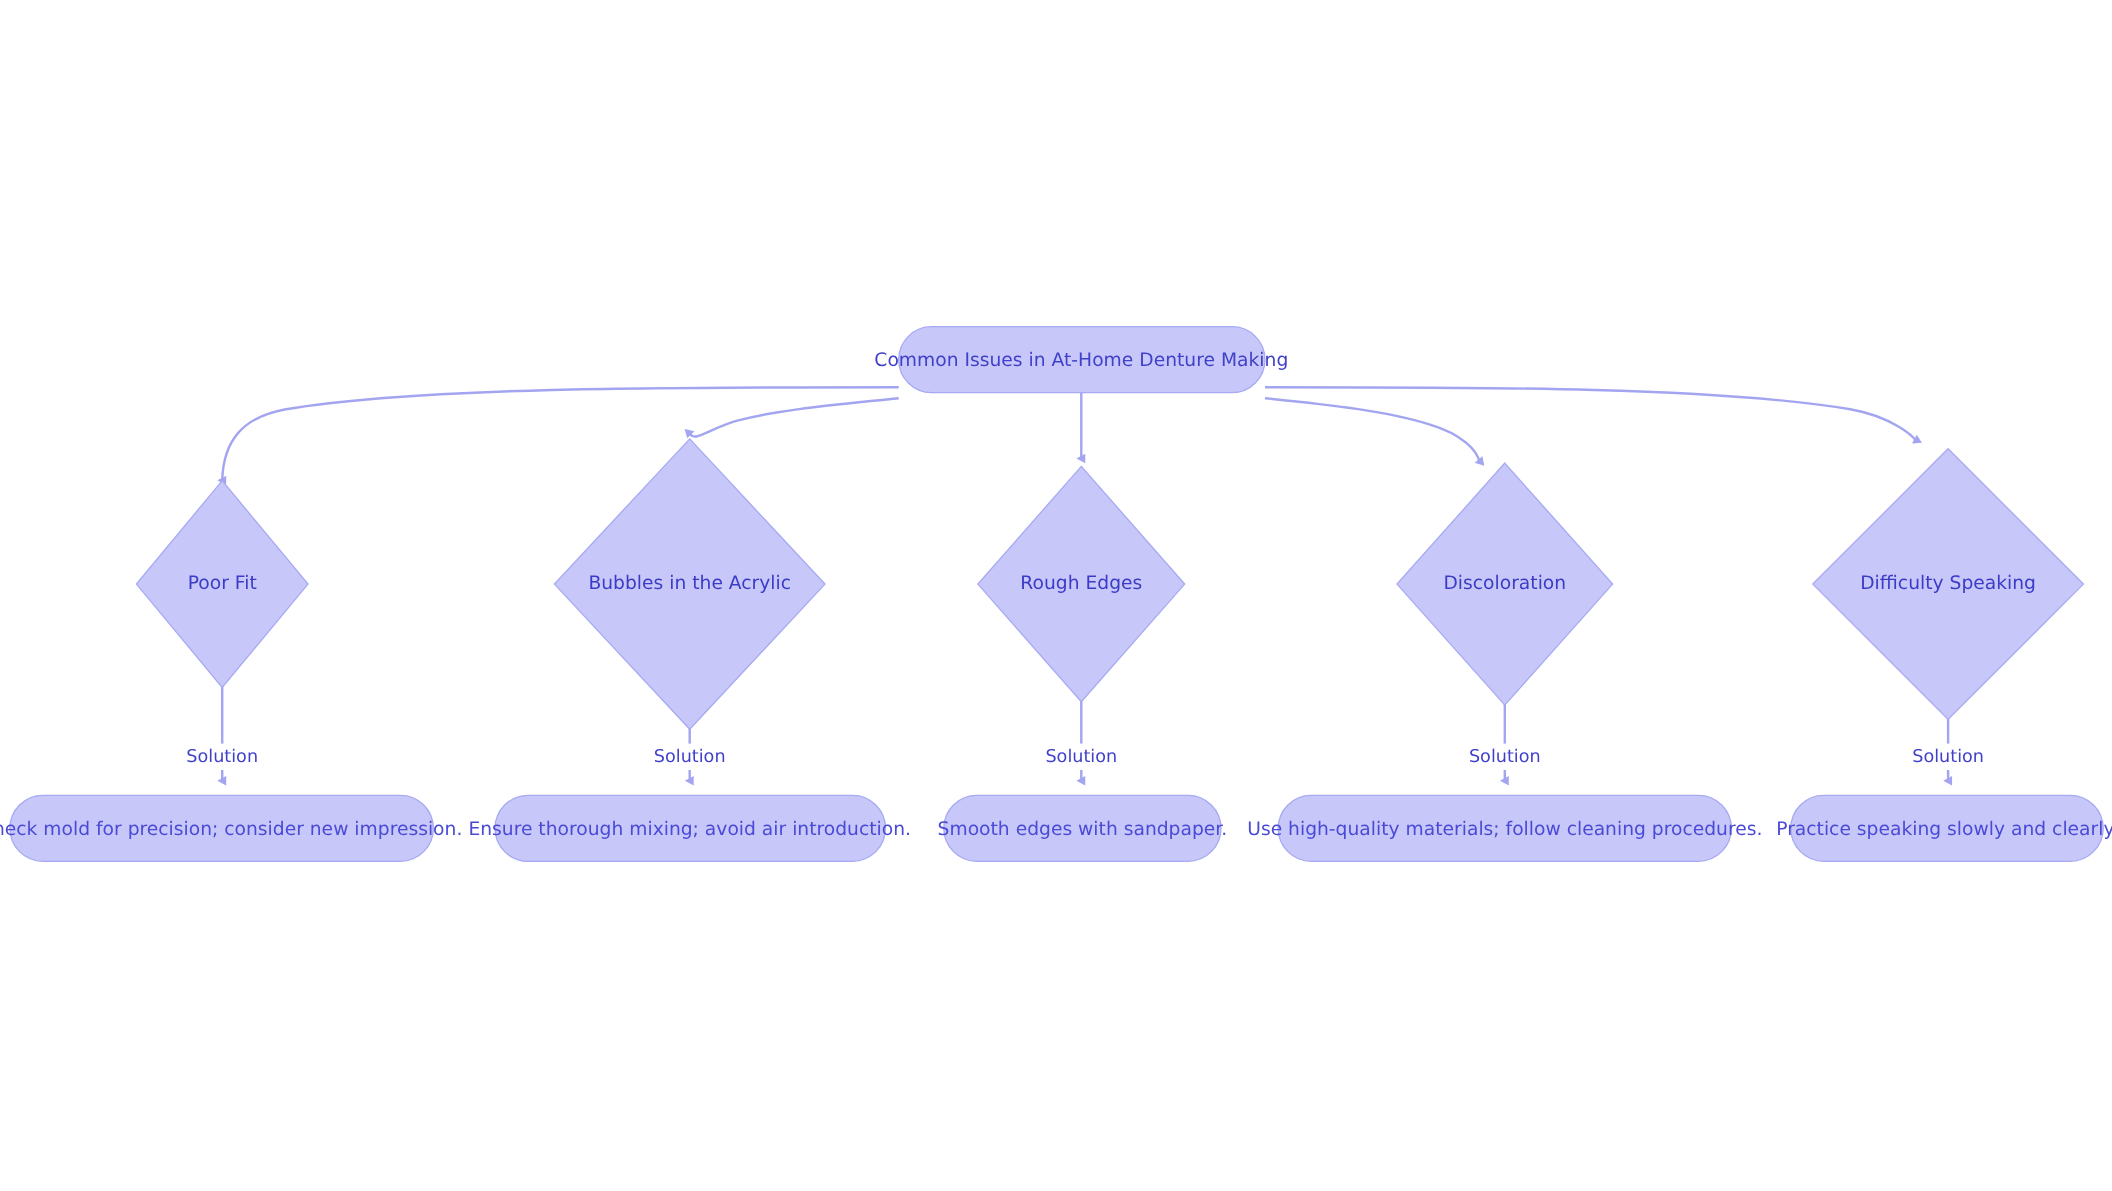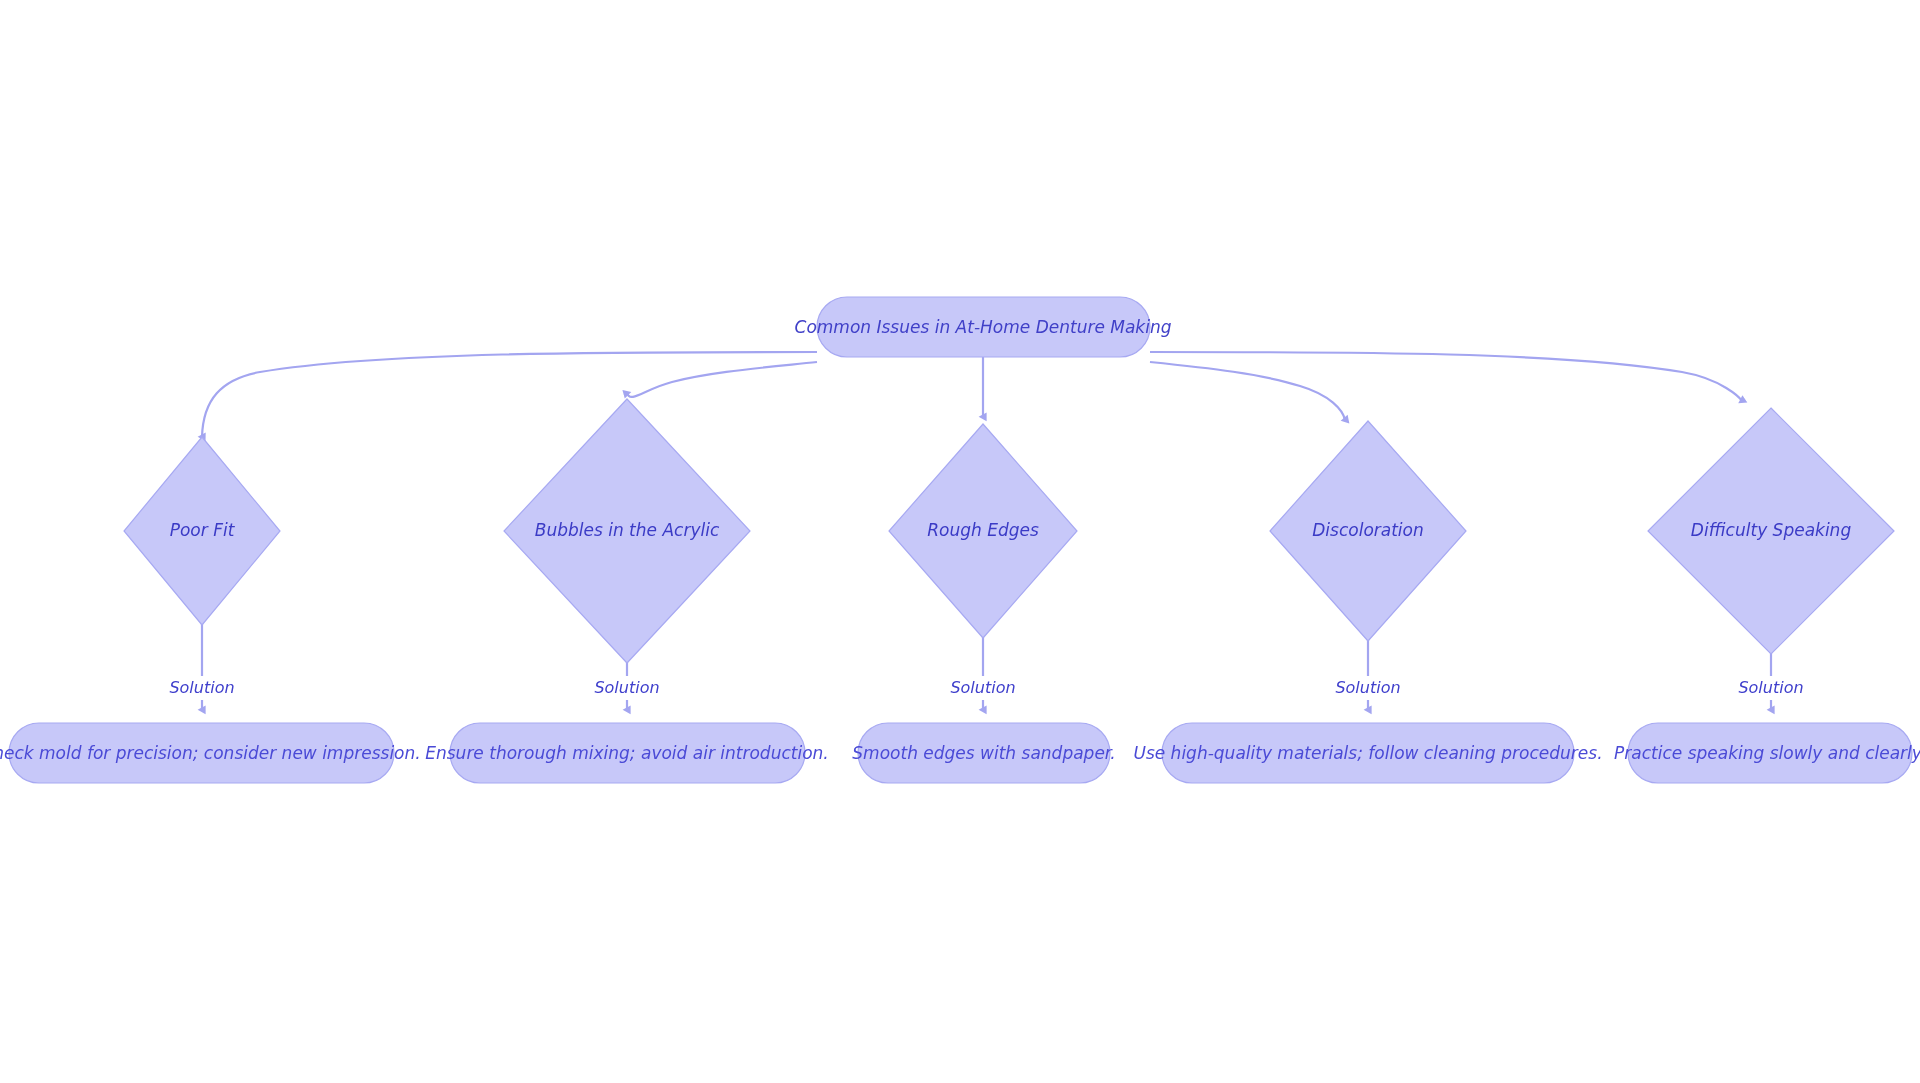--- a/index.html
+++ b/index.html
@@ -11,21 +11,20 @@
     width: 1920px;
     height: 1083px;
     font-family: "DejaVu Sans", sans-serif;
     overflow: hidden;
   }
   #chart-root {
     position: relative;
     width: 1920px;
     height: 1083px;
     background: #ffffff;
-    font-style: italic;
   }
   svg#flow {
     display: block;
     width: 1920px;
     height: 1083px;
   }
   .node-shape {
     fill: #c7c8f9;
     stroke: #a7a9f2;
     stroke-width: 1.2;

